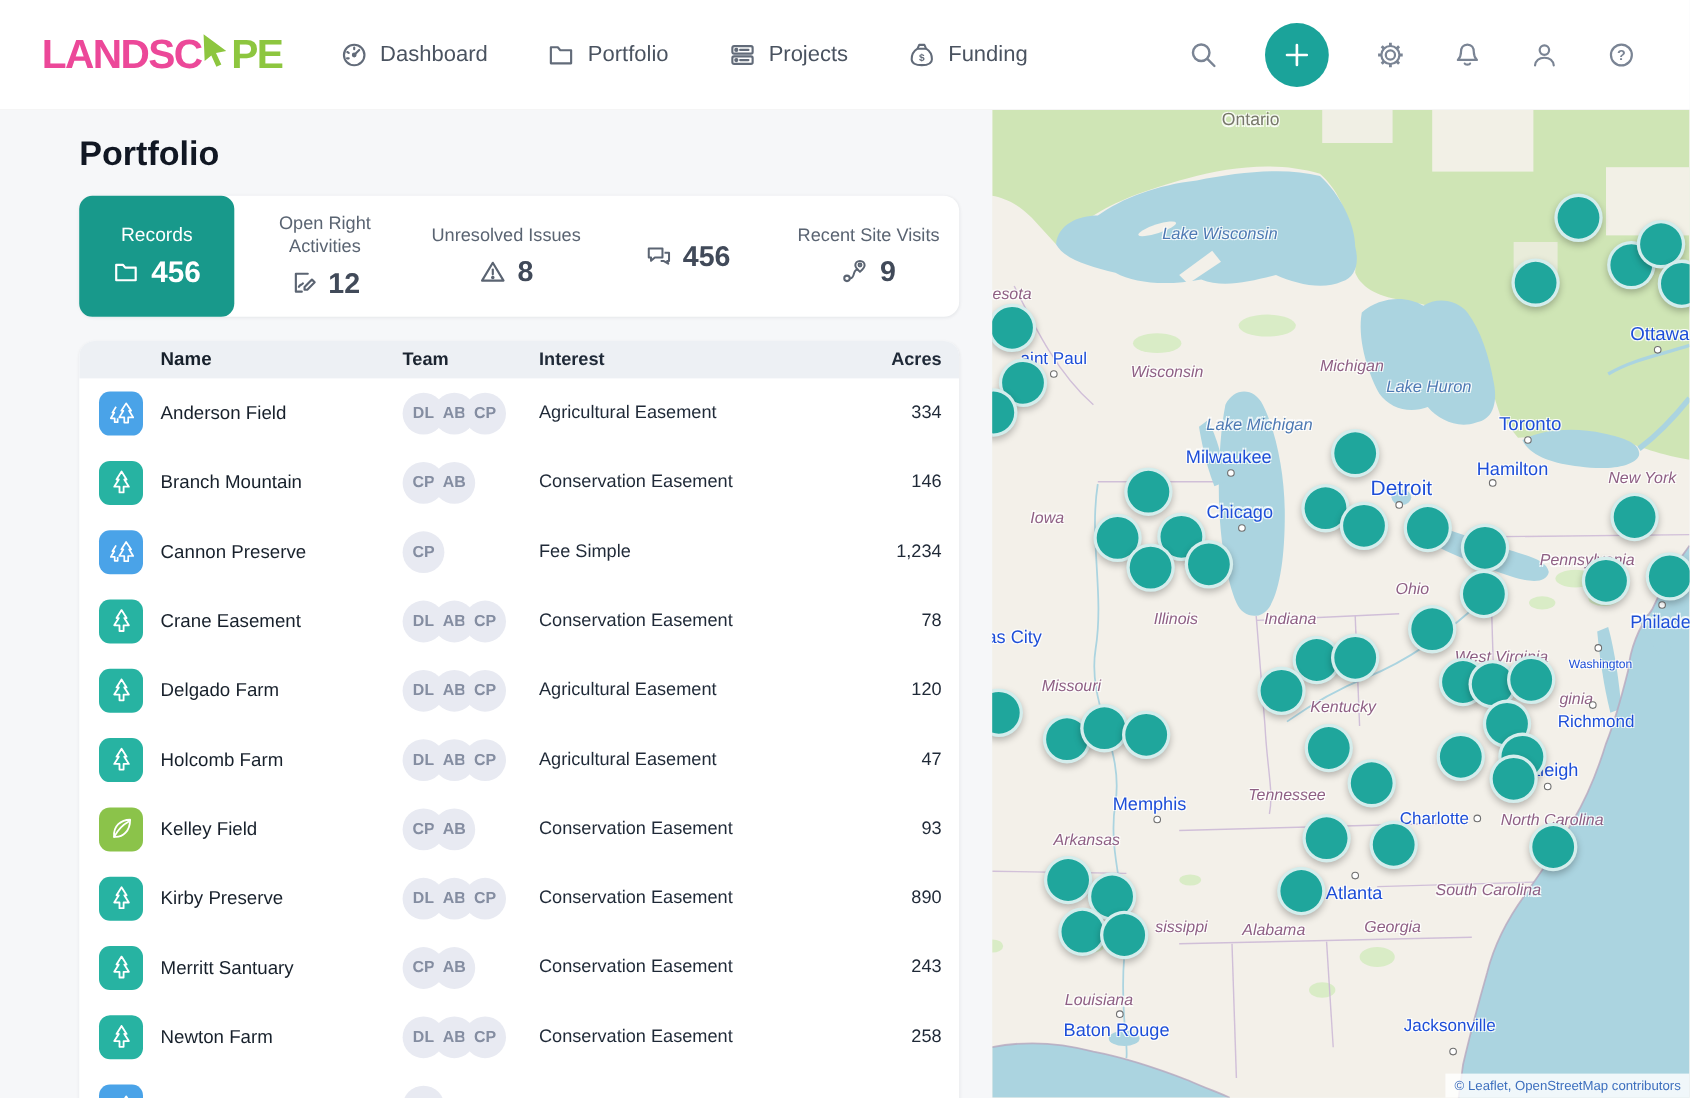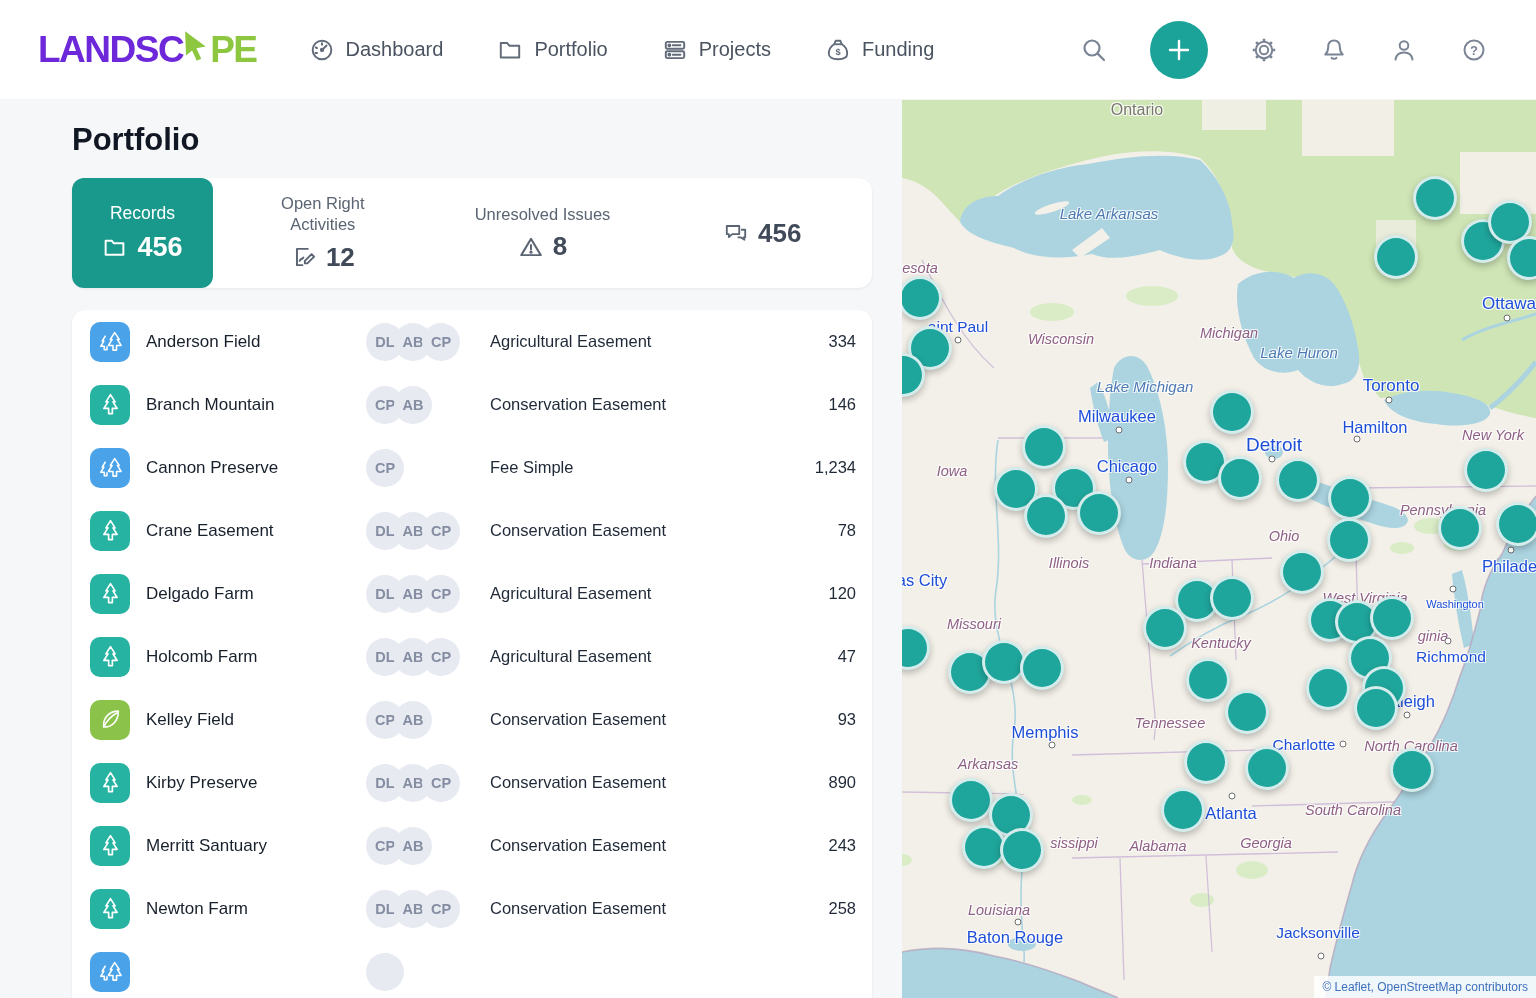--- a/index.html
+++ b/index.html
@@ -3,21 +3,21 @@
 <meta charset="utf-8">
 <style>
   * { margin:0; padding:0; box-sizing:border-box; }
   html,body { width:1536px; height:998px; overflow:hidden;
     font-family:"Liberation Sans", sans-serif; background:#f6f7f9; }
 
   
   .nav { position:absolute; left:0; top:0; width:1536px; height:100px; background:#fff;
          display:flex; align-items:center; border-bottom:1px solid rgba(0,0,0,.04); z-index:30;}
   .logo { margin-left:38px; font-size:37px; font-weight:800; letter-spacing:-1.5px; display:flex; align-items:center; }
-  .logo .t1 { color:#6d28d9; }
+  .logo .t1 { color:#ec4899; }
   .logo .t2 { color:#8dc63f; }
   .logo .cursor { width:30px; height:34px; margin:0 -1px 6px -2px; }
   .nav-items { display:flex; align-items:center; margin-left:52px; gap:54px; }
   .nav-item { display:flex; align-items:center; gap:11px; font-size:20px; color:#4a5360;
               font-weight:500; cursor:pointer; }
   .nic { width:26px; height:26px; }
   .nic svg { display:none; width:26px; height:26px; }
   .nic.dashboard svg.i-dashboard,.nic.portfolio svg.i-portfolio,
   .nic.projects svg.i-projects,.nic.funding svg.i-funding { display:block; }
   .nav-right { margin-left:auto; margin-right:48px; display:flex; align-items:center; gap:42px; }
@@ -232,24 +232,46 @@
             <svg class="i-chat" viewBox="0 0 24 24" fill="none" stroke="#5b6472" stroke-width="1.7" stroke-linejoin="round">
               <path d="M16.7 9 H20.5 V16 H19 L19.8 18.2 L16.2 16 H13.5"></path>
               <path d="M3.5 5.5 H15 V13 H8.6 L5.4 15.8 V13 H3.5 Z"></path>
             </svg>
 
           </span>
           <span>456</span>
         </span>
       </div>
 
+      <div class="stat-item">
+        <span class="lbl">Recent Site Visits</span>
+        <span class="val-row">
+          <span class="sic route">
+
+            <svg class="i-route" viewBox="0 0 24 24" fill="none" stroke="#5b6472" stroke-width="1.7" stroke-linecap="round">
+              <circle cx="4.6" cy="17.6" r="2.3"></circle>
+              <path d="M7.2 17.6 c4.6 0 1.6-7 6.3-7.4"></path>
+              <path d="M15.5 3 c2.3 0 3.9 1.7 3.9 3.6 0 2.2-3.9 5.4-3.9 5.4 s-3.9-3.2-3.9-5.4 c0-1.9 1.6-3.6 3.9-3.6 Z"></path>
+              <circle cx="15.5" cy="6.4" r="1.2"></circle>
+            </svg>
+          </span>
+          <span>9</span>
+        </span>
+      </div>
 
   </section>
 
   <section class="tbl">
+    <div class="thead">
+      <span></span>
+      <span class="c-name">Name</span>
+      <span class="c-team">Team</span>
+      <span class="c-interest">Interest</span>
+      <span class="c-acres">Acres</span>
+    </div>
 
       <div class="trow">
         <span class="ric forest-blue">
 
           <svg class="i-forest" viewBox="0 0 26 26" fill="none" stroke="#fff" stroke-width="1.5" stroke-linejoin="round">
             <path d="M8.2 7.5 L5 12.6 H6.6 L3.6 17.6 H7 V21 H9.6 V17.6"></path>
             <path d="M17 4.5 L12.8 11 H14.6 L11 16.8 H15.4 V21.3 H18.8 V16.8 H23.2 L19.6 11 H21.4 Z"></path>
           </svg>
 
         </span>
@@ -499,21 +521,21 @@
 
     <path d="M0 852 C30 846 62 848 92 856 C124 862 152 872 178 882 C196 890 208 894 216 898 L0 898 Z" fill="#abd4e0"></path>
     <ellipse cx="120" cy="844" rx="14" ry="7" fill="#abd4e0"></ellipse>
 
     <path d="M634 396 C620 414 608 436 600 454 C588 470 580 490 578 510 C572 534 566 556 558 576 C550 602 540 626 528 646 C514 672 498 694 484 714 C468 736 456 760 450 784 C442 812 434 842 428 868 L424 898" stroke="#b7a8be" stroke-width="1.6" fill="none" opacity=".8"></path>
     <path d="M0 852 C30 846 62 848 92 856 C124 862 152 872 178 882 C196 890 208 894 216 898" stroke="#b7a8be" stroke-width="1.6" fill="none" opacity=".8"></path>
   </svg>
 
     <div class="mlabel region" style="left: 235px; top: 10px;">Ontario</div>
 
-    <div class="mlabel lake" style="left: 207px; top: 113px;">Lake Arkansas</div>
+    <div class="mlabel lake" style="left: 207px; top: 113px;">Lake Wisconsin</div>
 
     <div class="mlabel lake" style="left: 397px; top: 252px;">Lake Huron</div>
 
     <div class="mlabel lake" style="left: 243px; top: 286px;">Lake Michigan</div>
 
     <div class="mlabel state" style="left: 14px; top: 168px;">nesota</div>
 
     <div class="mlabel state" style="left: 159px; top: 239px;">Wisconsin</div>
 
     <div class="mlabel state" style="left: 327px; top: 233px;">Michigan</div>

